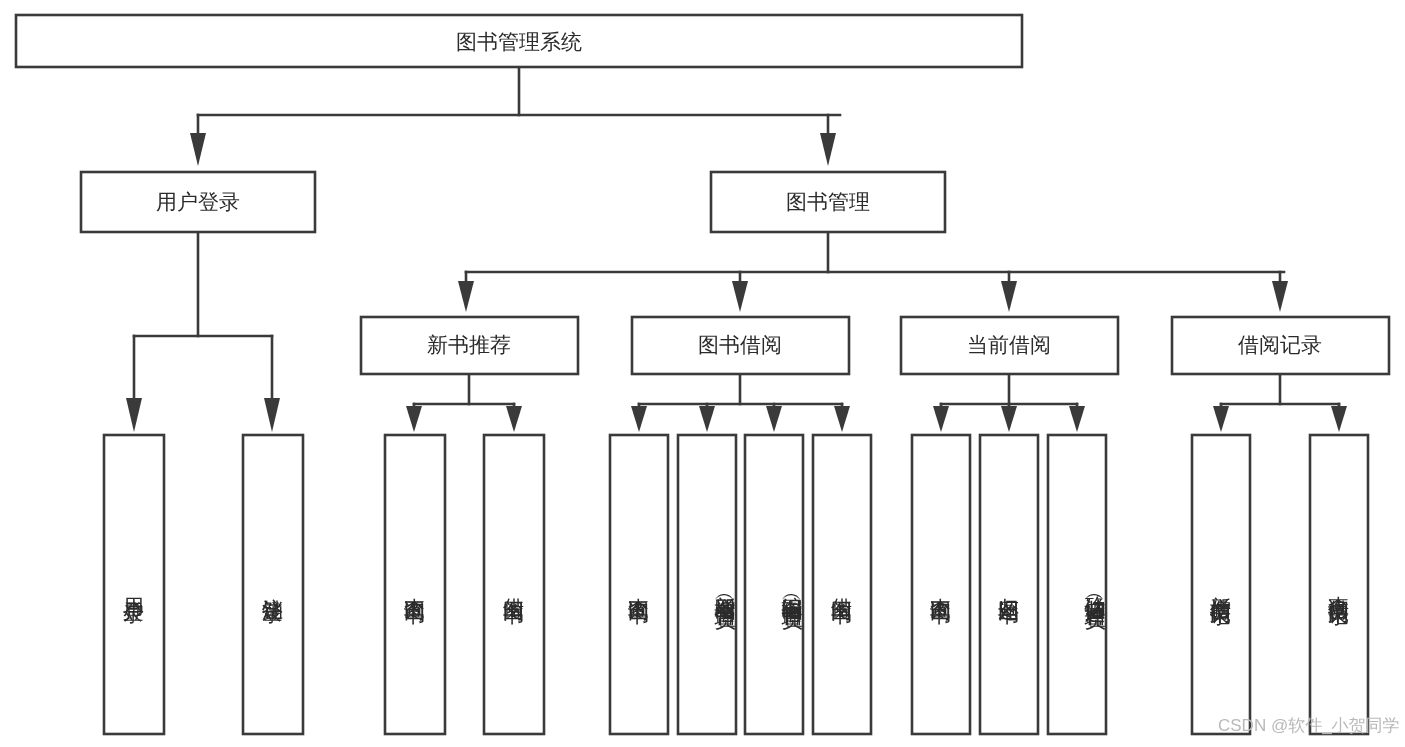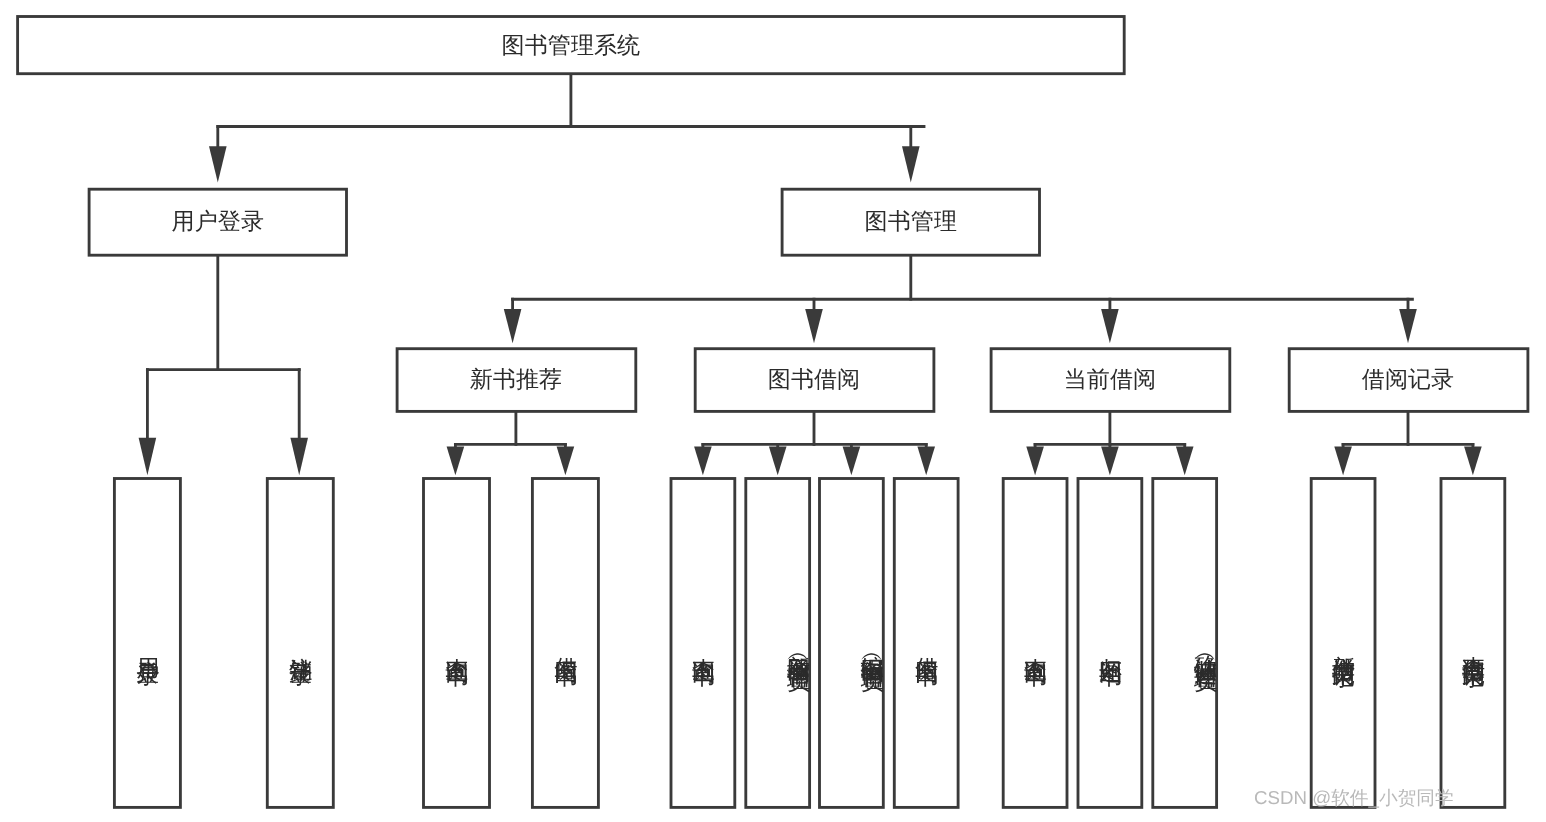--- a/index.html
+++ b/index.html
@@ -58,21 +58,21 @@
     letter-spacing: 2px;
     line-height: 1;
     white-space: nowrap;
     display: flex;
     align-items: center;
     justify-content: center;
     pointer-events: none;
   }
   #watermark {
     position: absolute;
-    left: 1140px;
+    left: 1218px;
     top: 714px;
     font-family: "Liberation Sans", "DejaVu Sans", sans-serif;
     font-size: 17px;
     color: #b9b9b9;
     white-space: nowrap;
   }
 </style>
 </head>
 <body>
 

